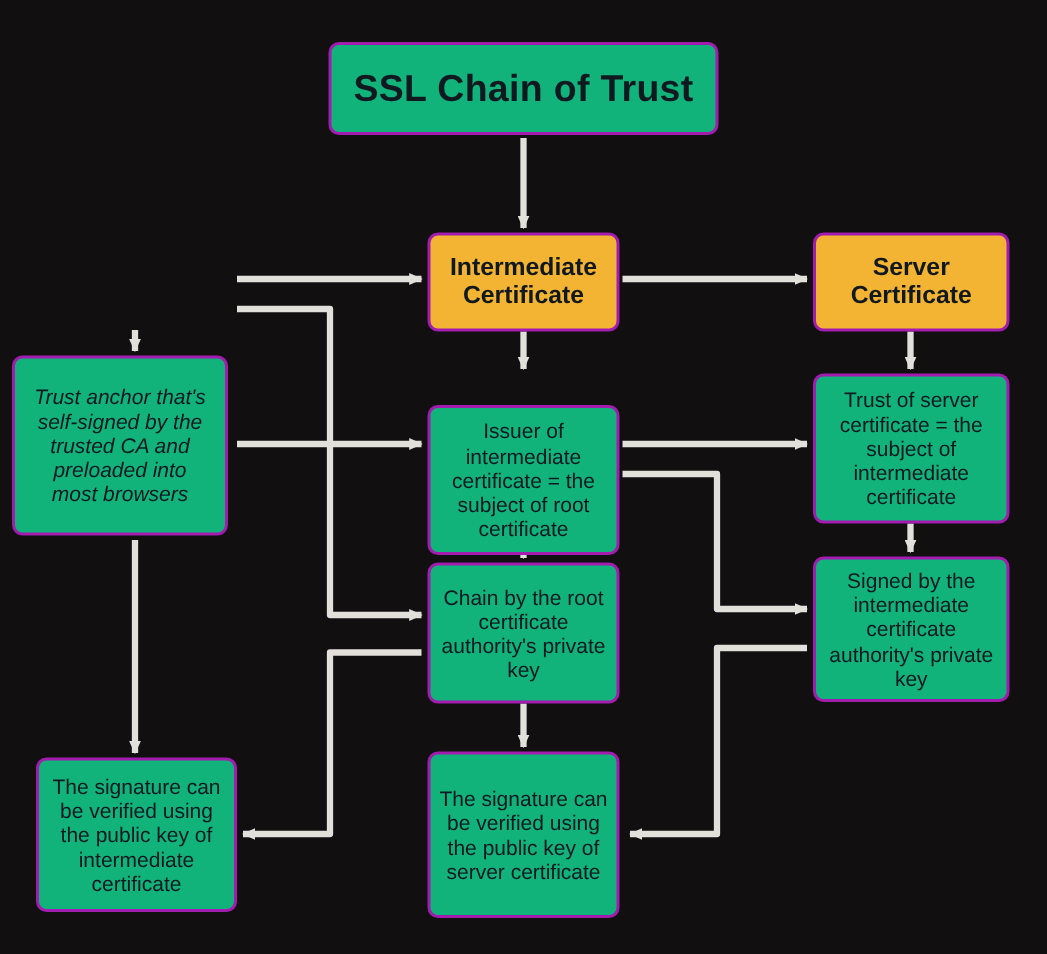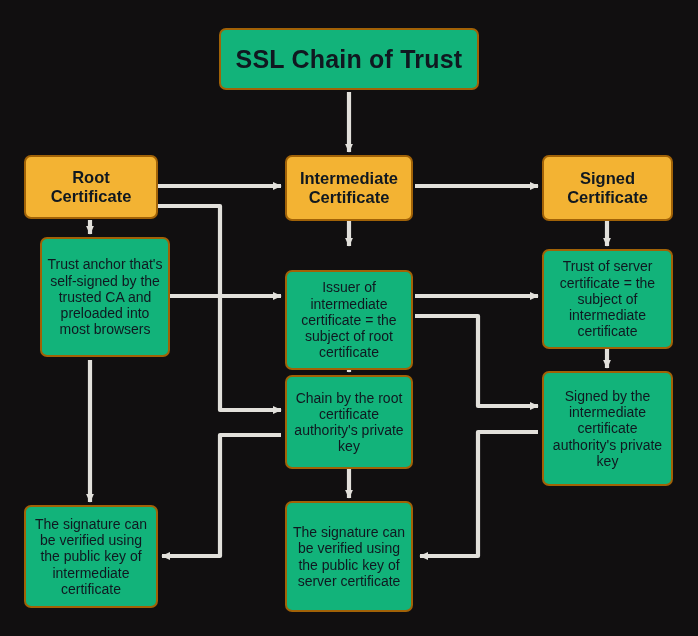--- a/index.html
+++ b/index.html
@@ -24,21 +24,21 @@
     pointer-events: none;
   }
   .node {
     position: absolute;
     box-sizing: border-box;
     display: flex;
     align-items: center;
     justify-content: center;
     text-align: center;
     border-radius: 7px;
-    border: 2px solid #a16207;
+    border: 2px solid #a21caf;
     color: #101820;
     line-height: 1.16;
     padding: 2px 5px;
     white-space: pre-line;
     z-index: 2;
   }
   .green { background: #12b37a; }
   .amber { background: #f3b333; }
   .title-node {
     font-size: 25px;
@@ -80,29 +80,28 @@
       <path d="M607,349 L607,368"></path>
       <path d="M349,469 L349,498"></path>
       <path d="M281,435 L220,435 L220,556 L162,556"></path>
       <path d="M538,432 L478,432 L478,556 L420,556"></path>
       <path d="M90,360 L90,502"></path>
     </g>
   </svg>
 
   <div class="node green title-node" style="left:219px;top:28px;width:260px;height:62px;">SSL Chain of Trust</div>
 
-  <div class="node amber head-node" style="left:24px;top:155px;width:134px;height:64px;">Root Certificate</div>
 
   <div class="node amber head-node" style="left:285px;top:155px;width:128px;height:66px;">Intermediate
 Certificate</div>
 
-  <div class="node amber head-node" style="left:542px;top:155px;width:131px;height:66px;">Signed
+  <div class="node amber head-node" style="left:542px;top:155px;width:131px;height:66px;">Server
 Certificate</div>
 
-  <div class="node green desc-node" style="left:40px;top:237px;width:130px;height:120px;">Trust anchor that's
+  <div class="node green desc-node" style="left:8px;top:237px;width:144px;height:120px;font-style:italic;">Trust anchor that's
 self-signed by the
 trusted CA and
 preloaded into
 most browsers</div>
 
   <div class="node green desc-node" style="left:285px;top:249px;width:128px;height:100px;margin-top:21px;">Issuer of
 intermediate
 certificate = the
 subject of root
 certificate</div>
@@ -111,21 +110,21 @@
 certificate = the
 subject of
 intermediate
 certificate</div>
 
   <div class="node green desc-node" style="left:285px;top:375px;width:128px;height:94px;">Chain by the root
 certificate
 authority's private
 key</div>
 
-  <div class="node green desc-node" style="left:542px;top:371px;width:131px;height:115px;">Signed by the
+  <div class="node green desc-node" style="left:542px;top:371px;width:131px;height:97px;">Signed by the
 intermediate
 certificate
 authority's private
 key</div>
 
   <div class="node green desc-node" style="left:24px;top:505px;width:134px;height:103px;">The signature can
 be verified using
 the public key of
 intermediate
 certificate</div>

